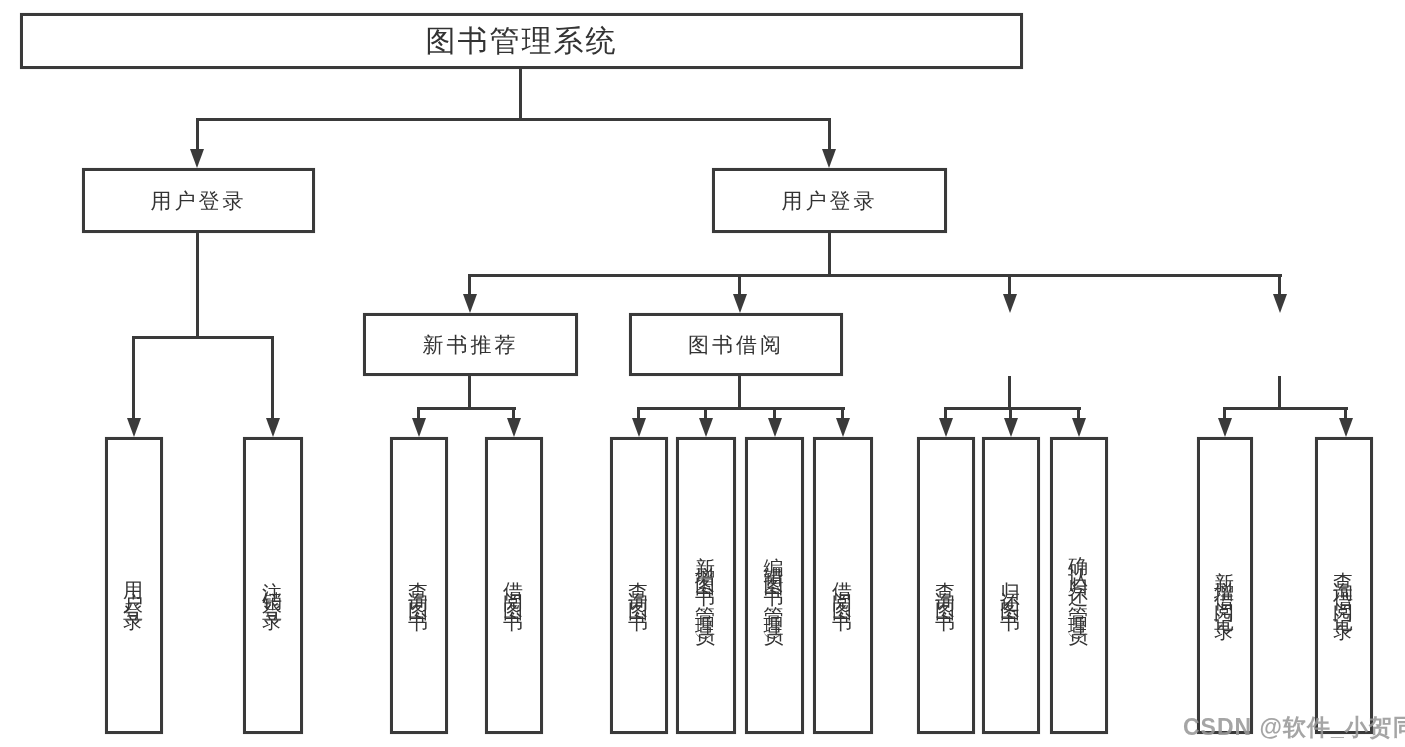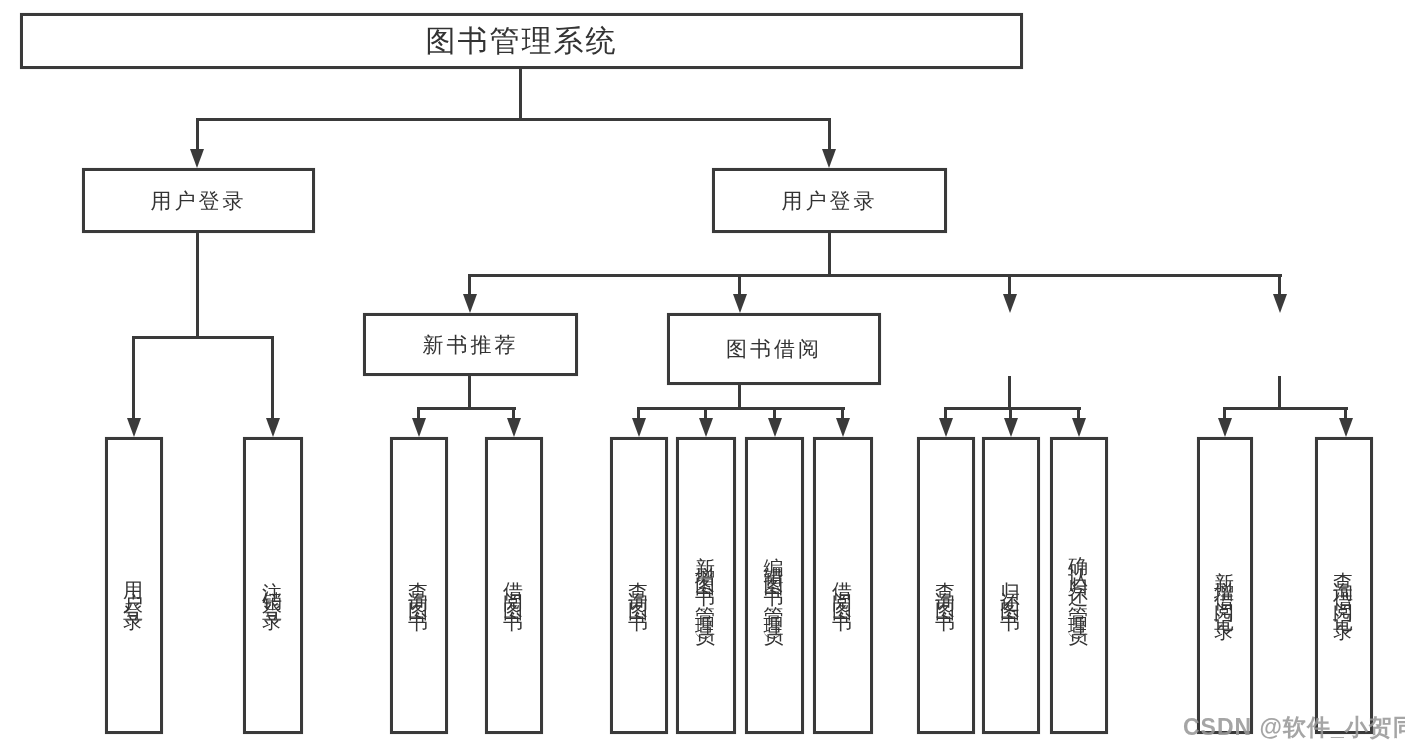--- a/index.html
+++ b/index.html
@@ -95,21 +95,21 @@
   <div class="box hlabel" style="left:82px;top:168px;width:233px;height:65px;">
     <span>用户登录</span>
   </div>
   <div class="box hlabel" style="left:712px;top:168px;width:235px;height:65px;">
     <span>用户登录</span>
   </div>
 
   <div class="box hlabel" style="left:363px;top:313px;width:215px;height:63px;font-family:Liberation Serif, serif;">
     <span>新书推荐</span>
   </div>
-  <div class="box hlabel" style="left:667px;top:313px;width:214px;height:72px;">
+  <div class="box hlabel" style="left:629px;top:313px;width:214px;height:63px;">
     <span>图书借阅</span>
   </div>
 
   <div class="box leaf" style="left:105px;top:437px;width:58px;height:297px;">
     <span class="vtext">用户登录</span>
   </div>
   <div class="box leaf" style="left:243px;top:437px;width:60px;height:297px;">
     <span class="vtext">注销登录</span>
   </div>
 

